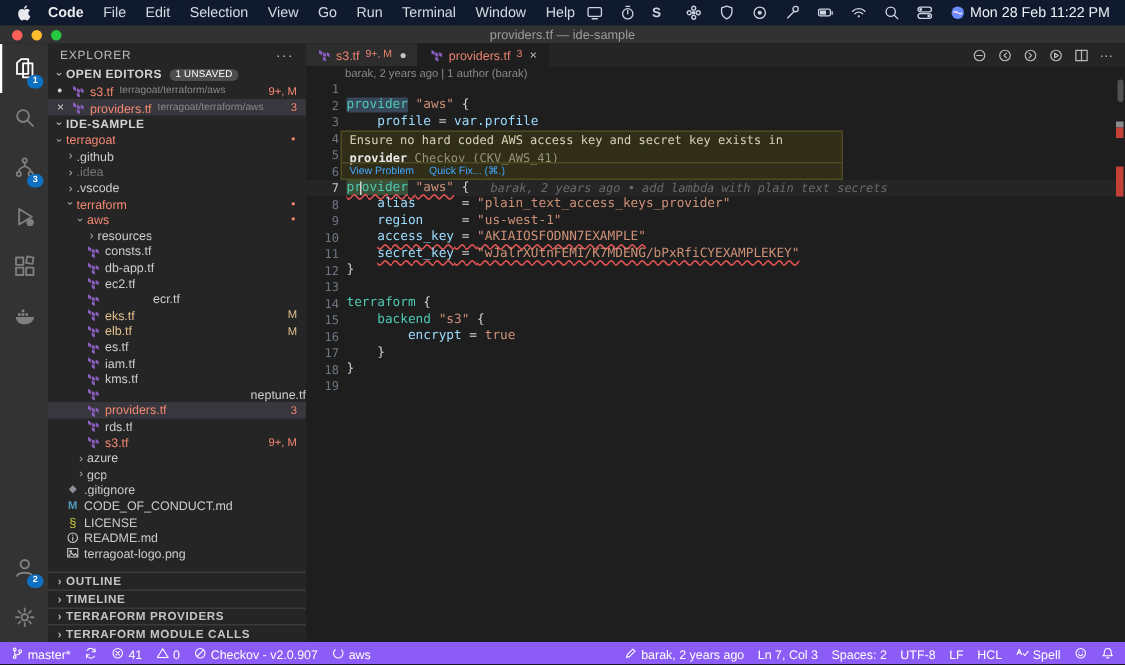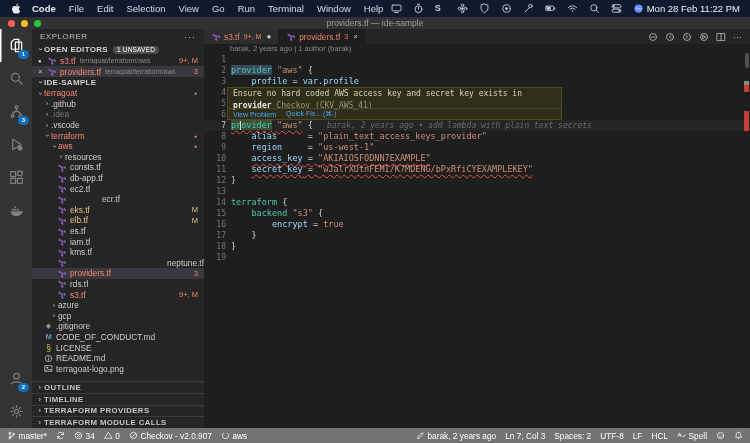--- a/index.html
+++ b/index.html
@@ -104,21 +104,21 @@
   .tt-foot{position:absolute;left:0;right:0;bottom:0;height:10px;border-top:1px solid #4d4a22;
            display:flex;align-items:center;gap:10px;padding-left:5px;font-size:7px;color:#41a6ff;}
 
   
   .ruler{position:absolute;top:0;bottom:0;right:0;width:7px;}
   .scroll-handle{position:absolute;right:1px;top:24px;width:4px;height:15px;background:rgba(180,180,180,.35);border-radius:2px;}
   .rmark{position:absolute;right:1px;width:5px;background:#c24038;}
   .rmark.gray{background:#8a8a8a;}
 
   
-  .statusbar{position:absolute;left:0;right:0;bottom:0;height:15px;background:#737373;color:#fff;
+  .statusbar{position:absolute;left:0;right:0;bottom:0;height:15px;background:#8b5cf6;color:#fff;
              display:flex;align-items:center;justify-content:space-between;font-size:8.3px;padding:0 7px;box-sizing:border-box;}
   .sb-group{display:flex;align-items:center;gap:9px;white-space:nowrap;}
   .sbi{display:flex;align-items:center;gap:2.5px;}
   .sbi svg{width:9px;height:9px;}
 </style>
 </head>
 <body>
 
 <div id="root">
 
@@ -788,21 +788,21 @@
             </svg>
           </span>
         </div>
         <div class="sbi">
           <span class="ic ">
             <svg viewBox="0 0 16 16" fill="none" stroke="currentColor" stroke-width="1.3" stroke-linecap="round" stroke-linejoin="round">
               <circle cx="8" cy="8" r="5.6"></circle>
               <path d="M5.9 5.9l4.2 4.2M10.1 5.9l-4.2 4.2"></path>
             </svg>
           </span>
-          <span>34</span>
+          <span>41</span>
         </div>
         <div class="sbi">
           <span class="ic ">
             <svg viewBox="0 0 16 16" fill="none" stroke="currentColor" stroke-width="1.3" stroke-linecap="round" stroke-linejoin="round">
               <path d="M8 2.6L14.4 13H1.6z"></path>
             </svg>
           </span>
           <span>0</span>
         </div>
         <div class="sbi">

